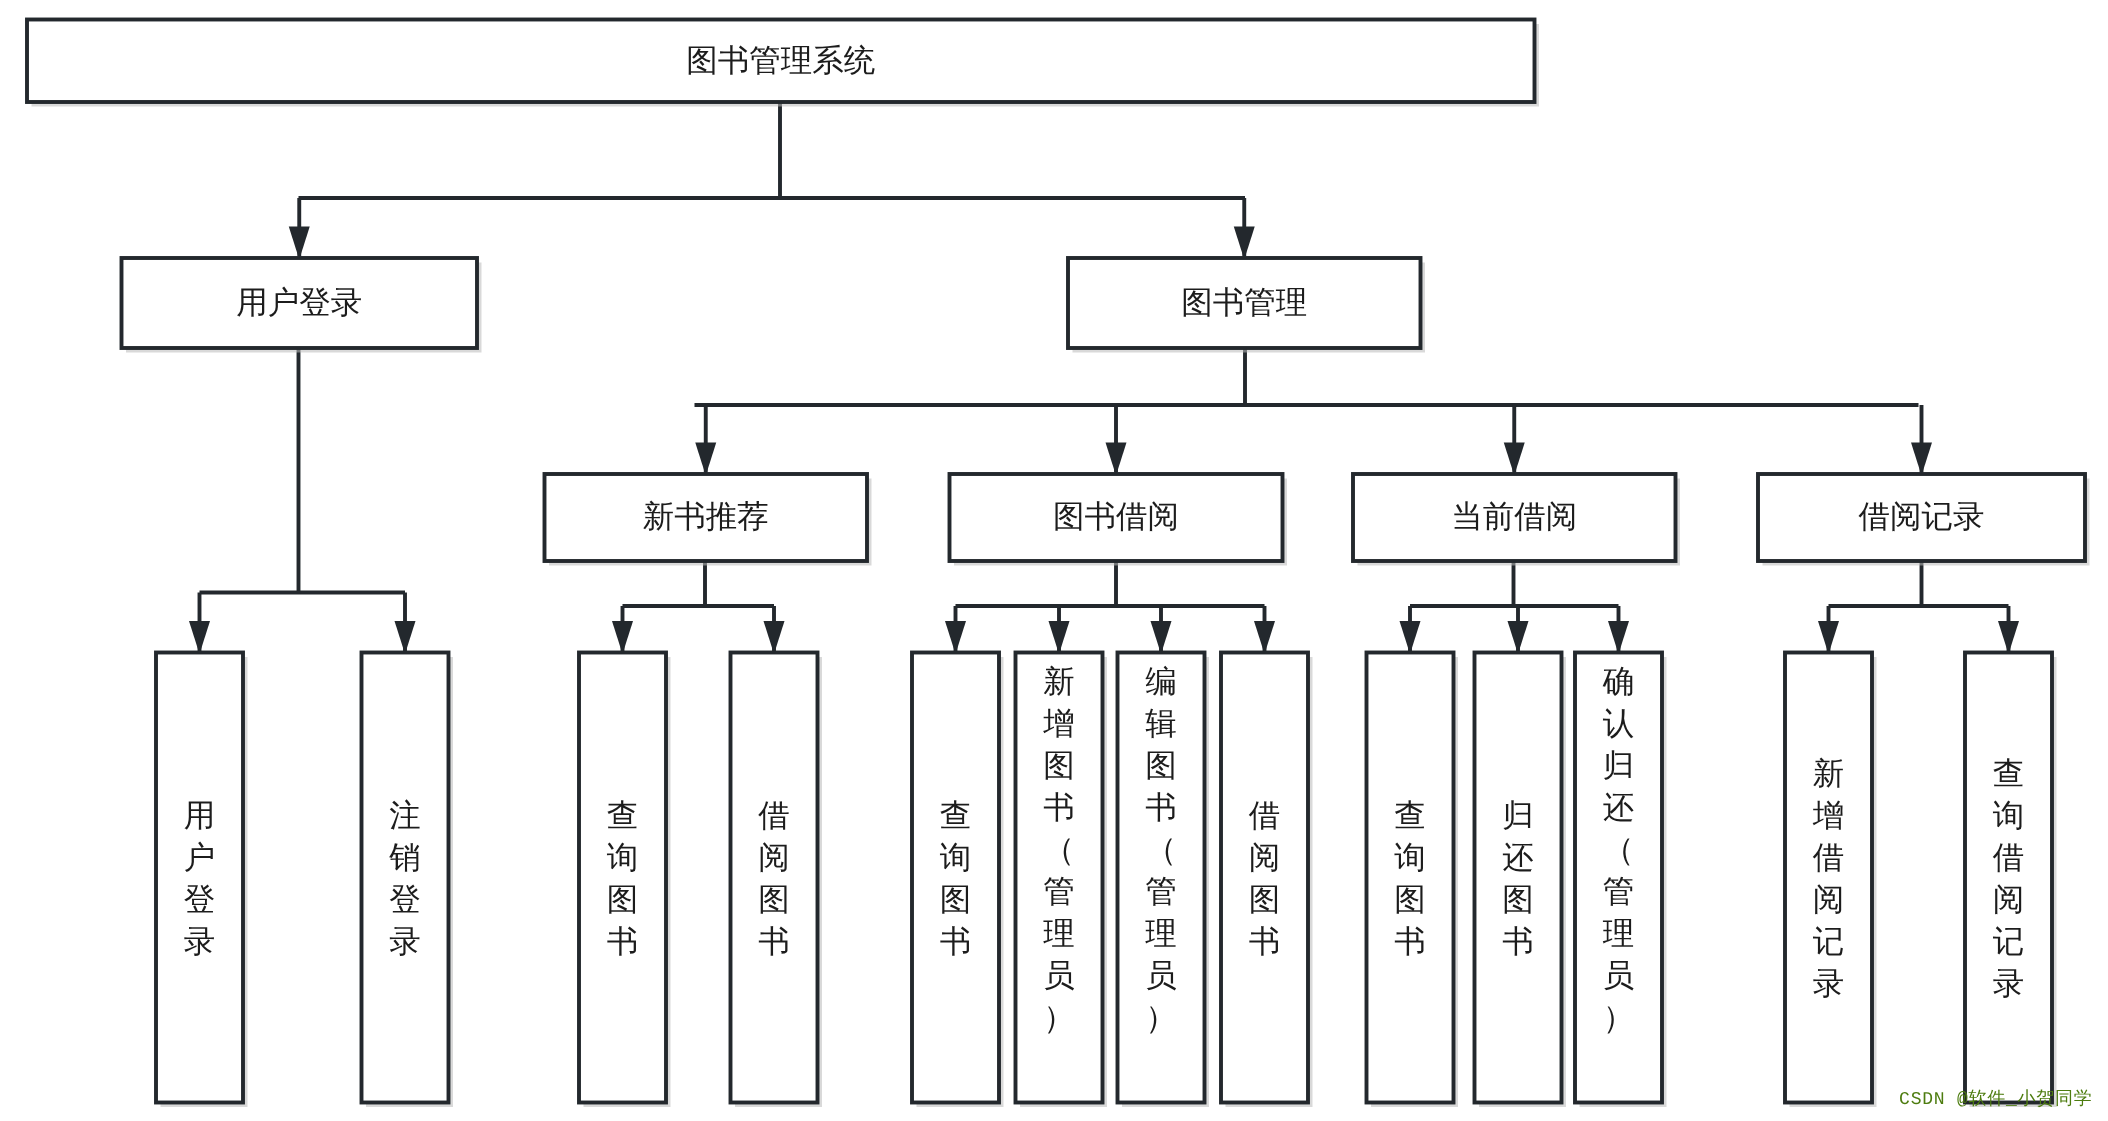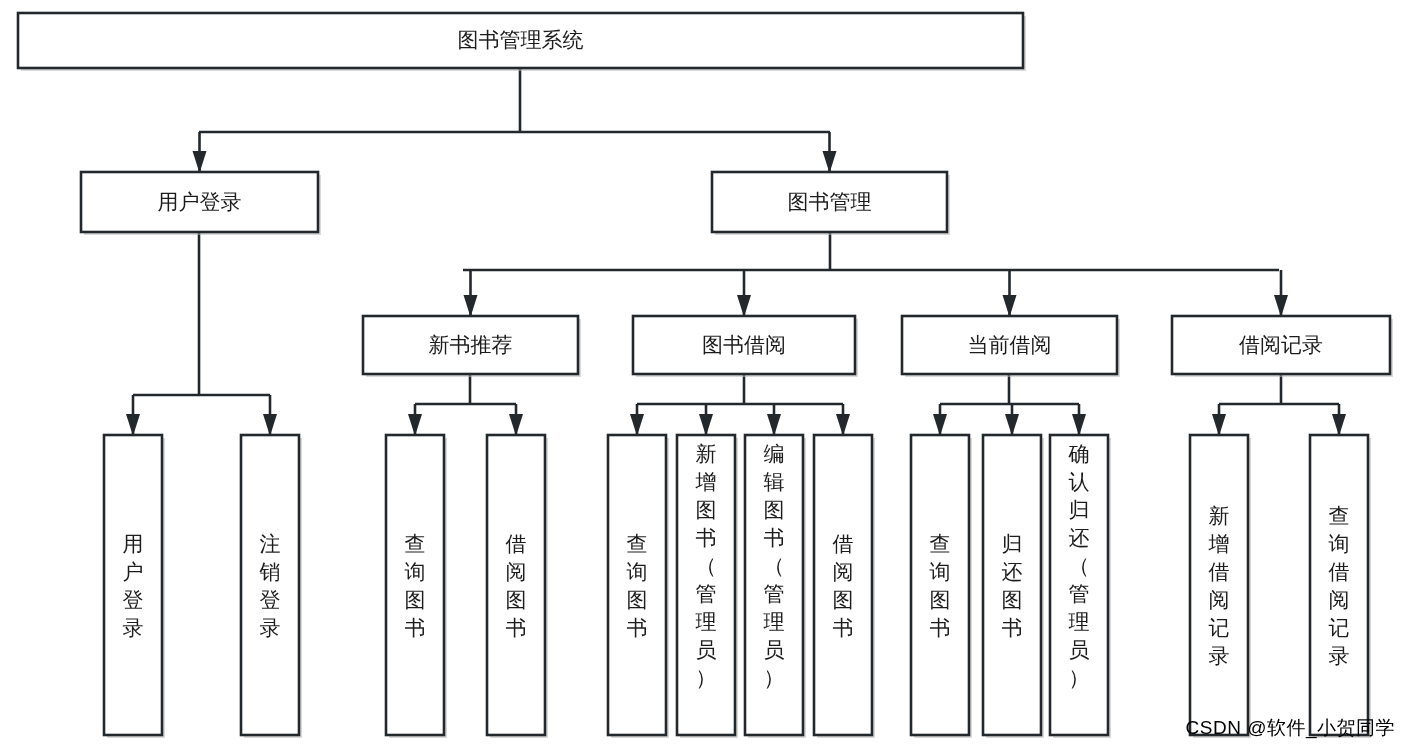--- a/index.html
+++ b/index.html
@@ -52,23 +52,23 @@
   .node-label-vertical {
     font-family: "Liberation Sans", "DejaVu Sans", sans-serif;
     fill: #1c1c1c;
     font-size: 21px;
     text-anchor: middle;
   }
   .watermark {
     position: absolute;
     right: 10px;
     bottom: 6px;
-    font-family: Liberation Sans, sans-serif;
-    font-size: 19px;
-    color: #000000;
+    font-family: Liberation Mono, monospace;
+    font-size: 12px;
+    color: #4d7c0f;
     letter-spacing: 0.5px;
     white-space: nowrap;
     pointer-events: none;
   }
 </style>
 </head>
 <body>
 
 <div id="diagram-root">
   <svg id="flowchart" viewBox="0 0 1405 747">

